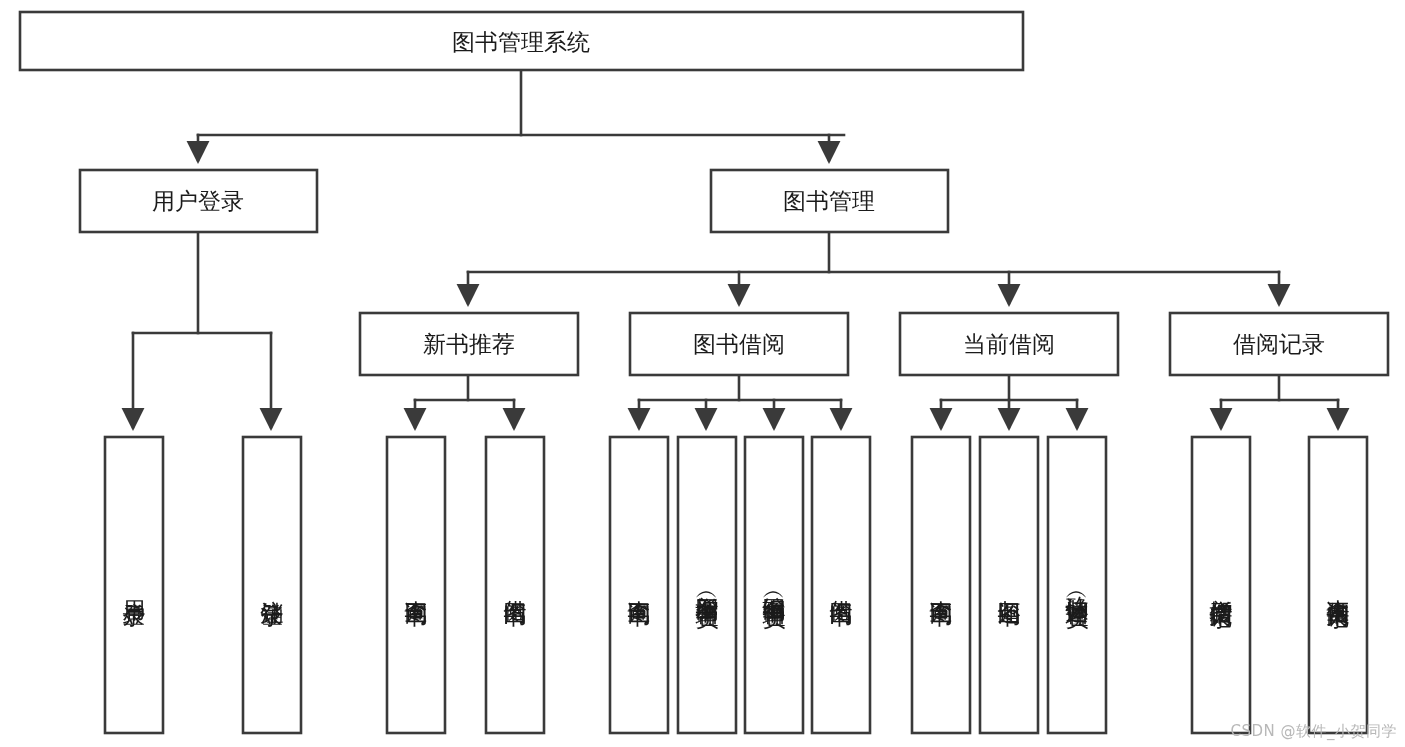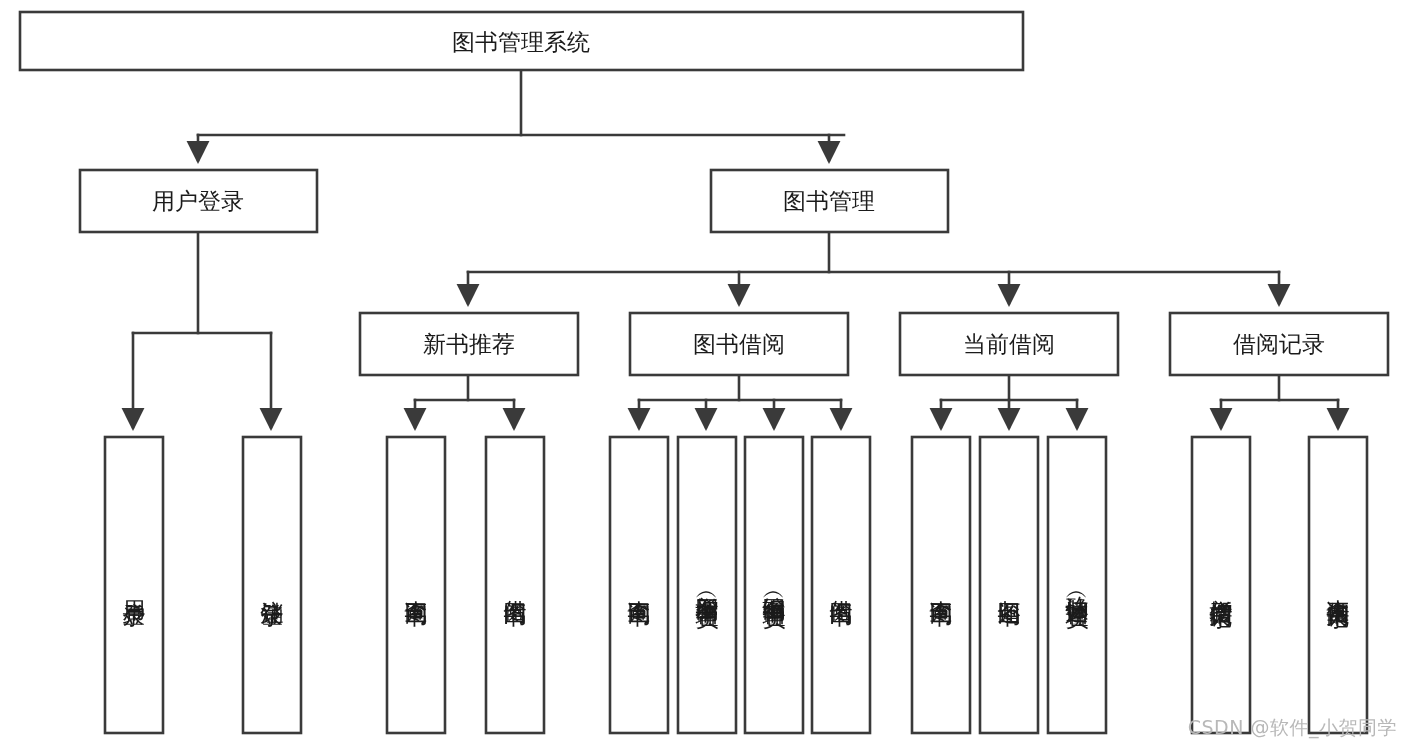--- a/index.html
+++ b/index.html
@@ -58,21 +58,21 @@
     line-height: 1.08;
     color: #1b1b1b;
     letter-spacing: 1.5px;
     white-space: nowrap;
   }
   .watermark {
     position: absolute;
     right: 8px;
     bottom: 6px;
     font-family: "DejaVu Sans", "Liberation Sans", sans-serif;
-    font-size: 19px;
+    font-size: 15px;
     color: #b8b8b8;
     letter-spacing: 0.5px;
     user-select: none;
   }
 </style>
 </head>
 <body>
 
 <svg id="diagram" viewBox="0 0 1405 747" xmlns="http://www.w3.org/2000/svg">
 

